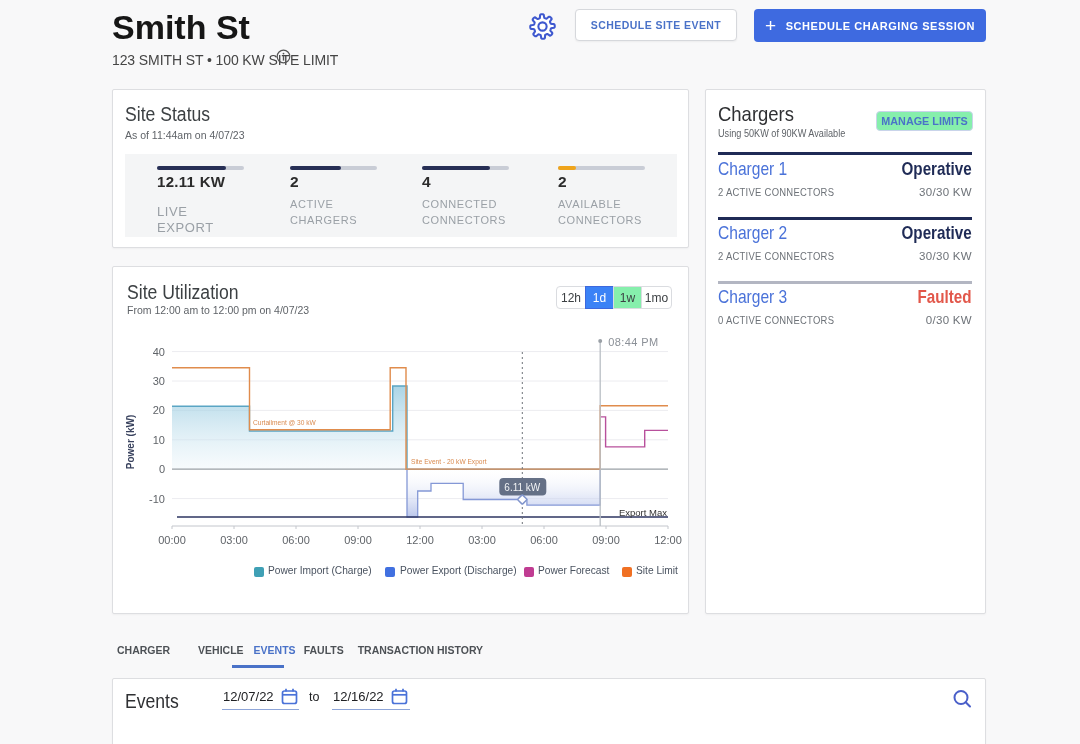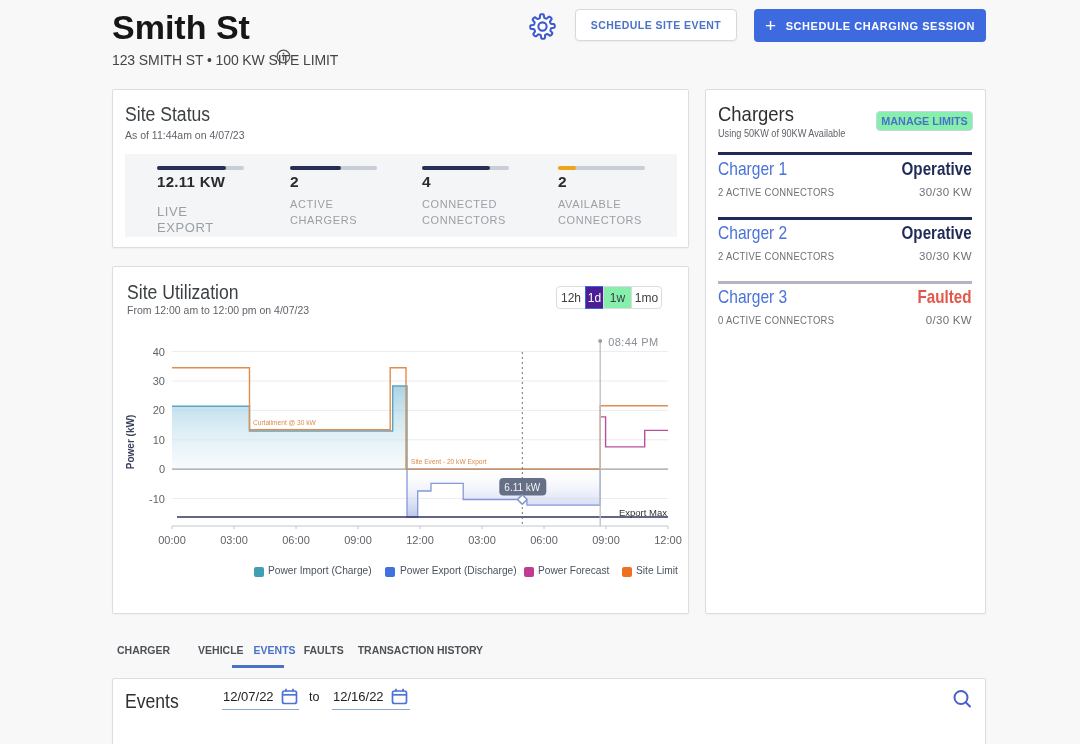--- a/index.html
+++ b/index.html
@@ -81,21 +81,21 @@
 <div class="abs" style="right:108px; top:286px; font-size:19px; font-weight:700; color:#e2574a; transform:scaleX(0.8); transform-origin:right;">Faulted</div>
 <div class="abs" style="left:718px; top:313.5px; font-size:10.5px; color:#6d7278; letter-spacing:0.3px; transform:scaleX(0.9); transform-origin:left;">0 ACTIVE CONNECTORS</div>
 <div class="abs" style="right:108px; top:313.5px; font-size:11.5px; color:#6d7278; letter-spacing:0.3px;">0/30 KW</div>
 
 <div class="card" style="left:112px; top:266px; width:577px; height:348px;"></div>
 <div class="abs" style="left:127px; top:281px; font-size:20px; color:#3c4043; transform:scaleX(0.88); transform-origin:left;">Site Utilization</div>
 <div class="abs gray" style="left:127px; top:304px; font-size:10.5px;">From 12:00 am to 12:00 pm on 4/07/23</div>
 
 <div class="abs" style="left:556px; top:286px; height:23px; display:flex; font-size:12px; font-weight:400;">
   <div style="width:30px; border:1px solid #dadce0; border-radius:4px 0 0 4px; background:#fff; color:#3c4043; text-align:center; line-height:22px;">12h</div>
-  <div style="width:19px; border:1px solid #3d68dd; background:#4c1d95; color:#fff; text-align:center; line-height:22px; margin-left:-1px;">1d</div>
+  <div style="width:29px; border:1px solid #3d68dd; background:#3b82f6; color:#fff; text-align:center; line-height:22px; margin-left:-1px;">1d</div>
   <div style="width:29px; border:1px solid #dadce0; background:#86efac; color:#3c4043; text-align:center; line-height:22px; margin-left:-1px;">1w</div>
   <div style="width:31px; border:1px solid #dadce0; border-radius:0 4px 4px 0; background:#fff; color:#3c4043; text-align:center; line-height:22px; margin-left:-1px;">1mo</div>
 </div>
 
 <svg class="abs" style="left:112px; top:266px;" width="578" height="348" viewBox="0 0 578 348">
 <defs>
 <linearGradient id="tealg" x1="0" y1="0" x2="0" y2="1">
           <stop offset="0" stop-color="#8ec6dd" stop-opacity="0.75"></stop>
           <stop offset="1" stop-color="#e8f3f9" stop-opacity="0.35"></stop>
         </linearGradient>

